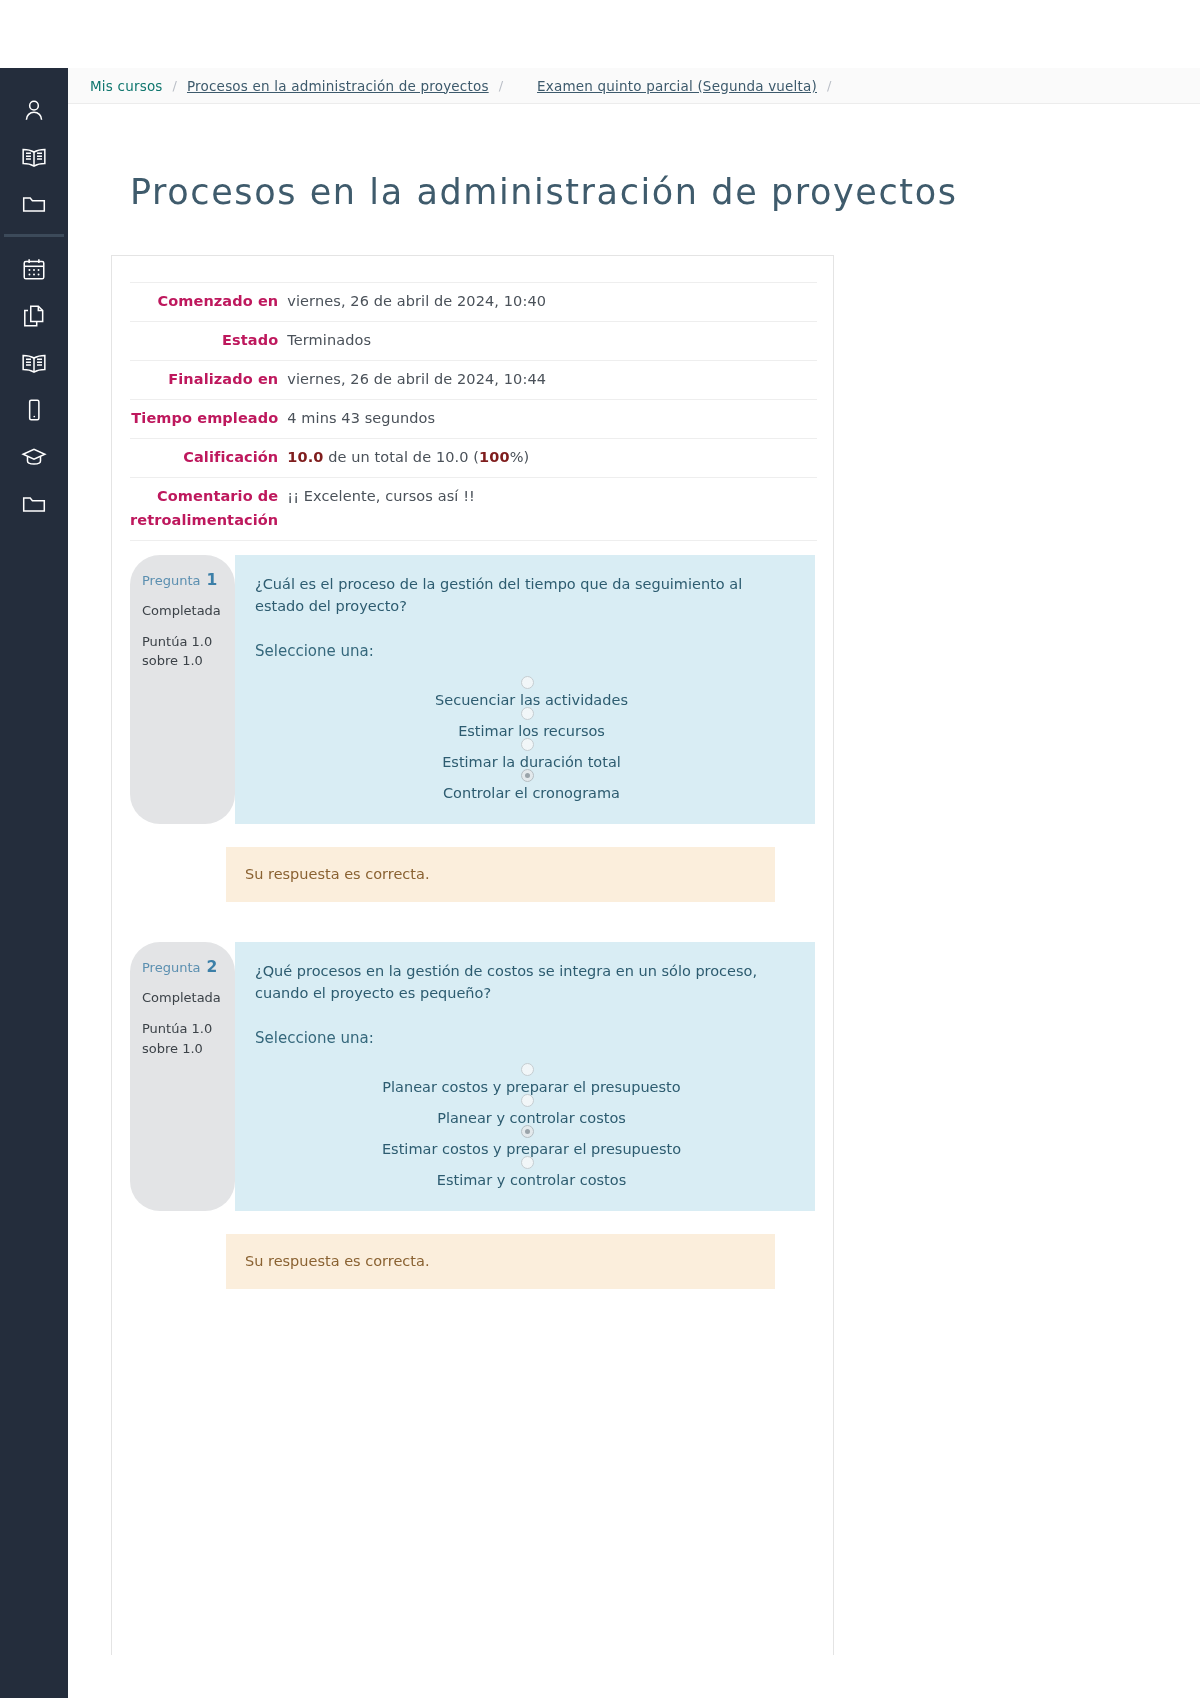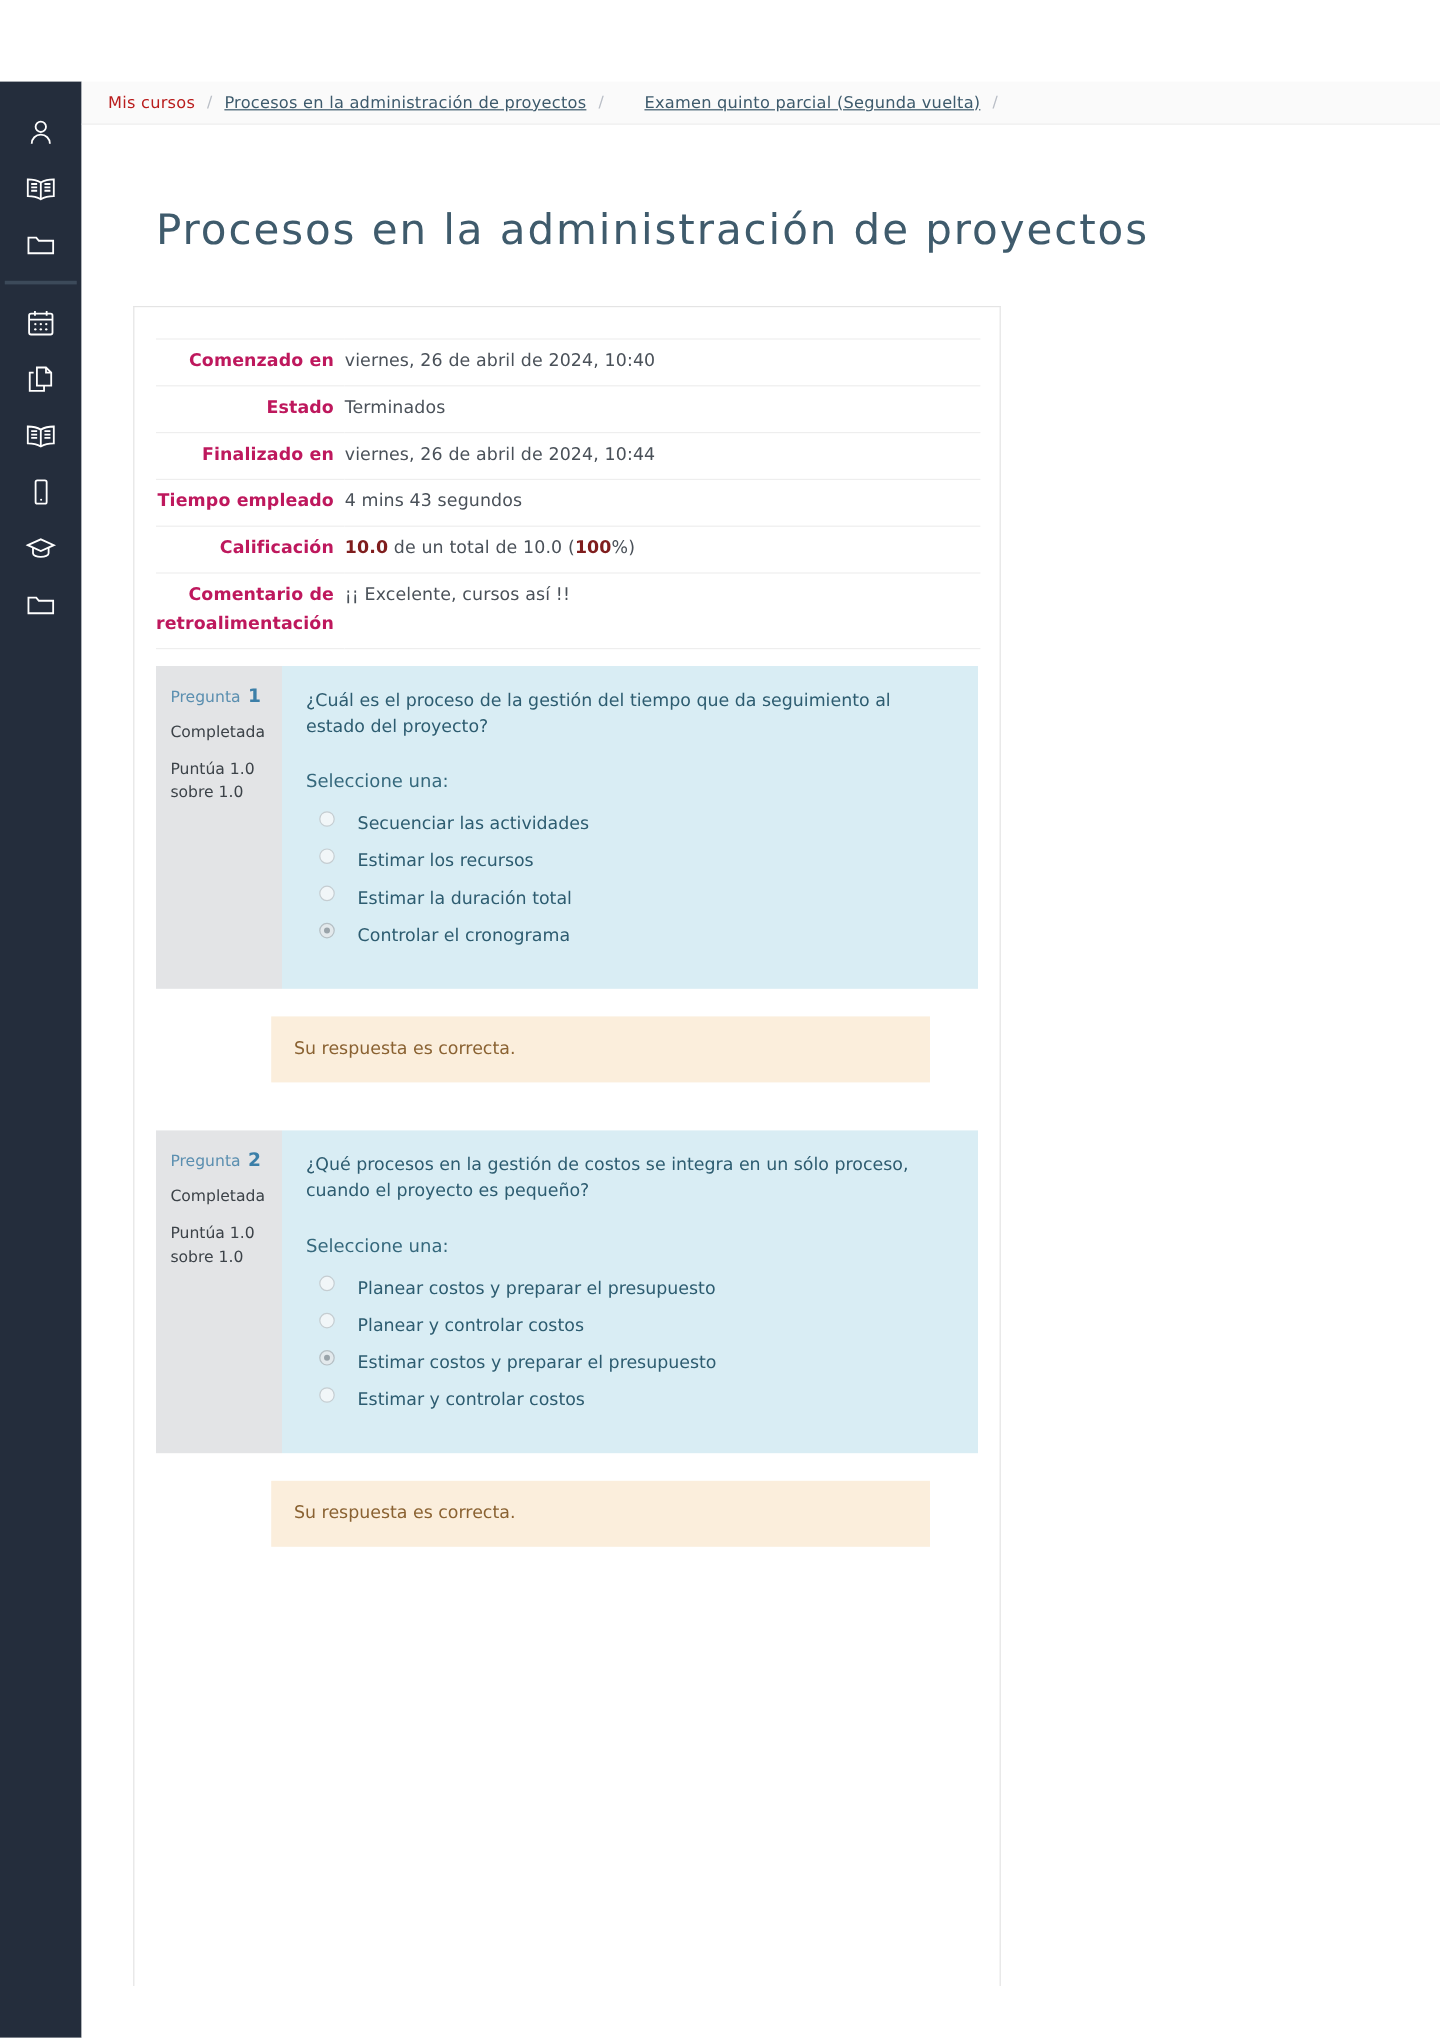--- a/index.html
+++ b/index.html
@@ -46,21 +46,21 @@
     width: 1132px;
     height: 36px;
     background: #fafafa;
     border-bottom: 1px solid #ececec;
     display: flex;
     align-items: center;
     padding-left: 22px;
     font-size: 13.5px;
   }
   #breadcrumb-bar .crumb {
-    color: #b91c1c;
+    color: #0f766e;
     letter-spacing: .2px;
   }
   #breadcrumb-bar .crumb.link {
     color: #3d5a6c;
     text-decoration: underline;
     cursor: pointer;
   }
   #breadcrumb-bar .sep {
     color: #b9bec6;
     margin: 0 10px;
@@ -133,20 +133,21 @@
   }
   .qinfo {
     width: 105px;
     min-height: 98px;
     background: #e3e4e6;
     padding: 13px 12px 14px 12px;
     font-size: 13px;
     color: #444a50;
     line-height: 1.55;
     flex: 0 0 105px;
+    border-radius: 30px;
   }
   .qinfo .qnum {
     color: #5b8fb0;
     font-size: 13px;
     margin-bottom: 9px;
   }
   .qinfo .qnum b {
     color: #3c7fa8;
     font-size: 15.5px;
     font-weight: bold;
@@ -161,21 +162,23 @@
     padding: 18px 26px 24px 20px;
     color: #2d5c70;
     font-size: 14.5px;
     line-height: 1.55;
   }
   .qtext { margin-bottom: 22px; max-width: 510px; }
   .qprompt { margin-bottom: 13px; font-size: 15px; color: #35687c; }
 
   .option {
     display: flex;
+    align-items: center;
     height: 31px;
+    flex-direction: column;
   }
   .radio {
     width: 13px; height: 13px;
     border-radius: 50%;
     border: 1px solid #c5cdd1;
     background: #f1f6f8;
     margin-left: 11px;
     flex: 0 0 13px;
     position: relative;
   }

